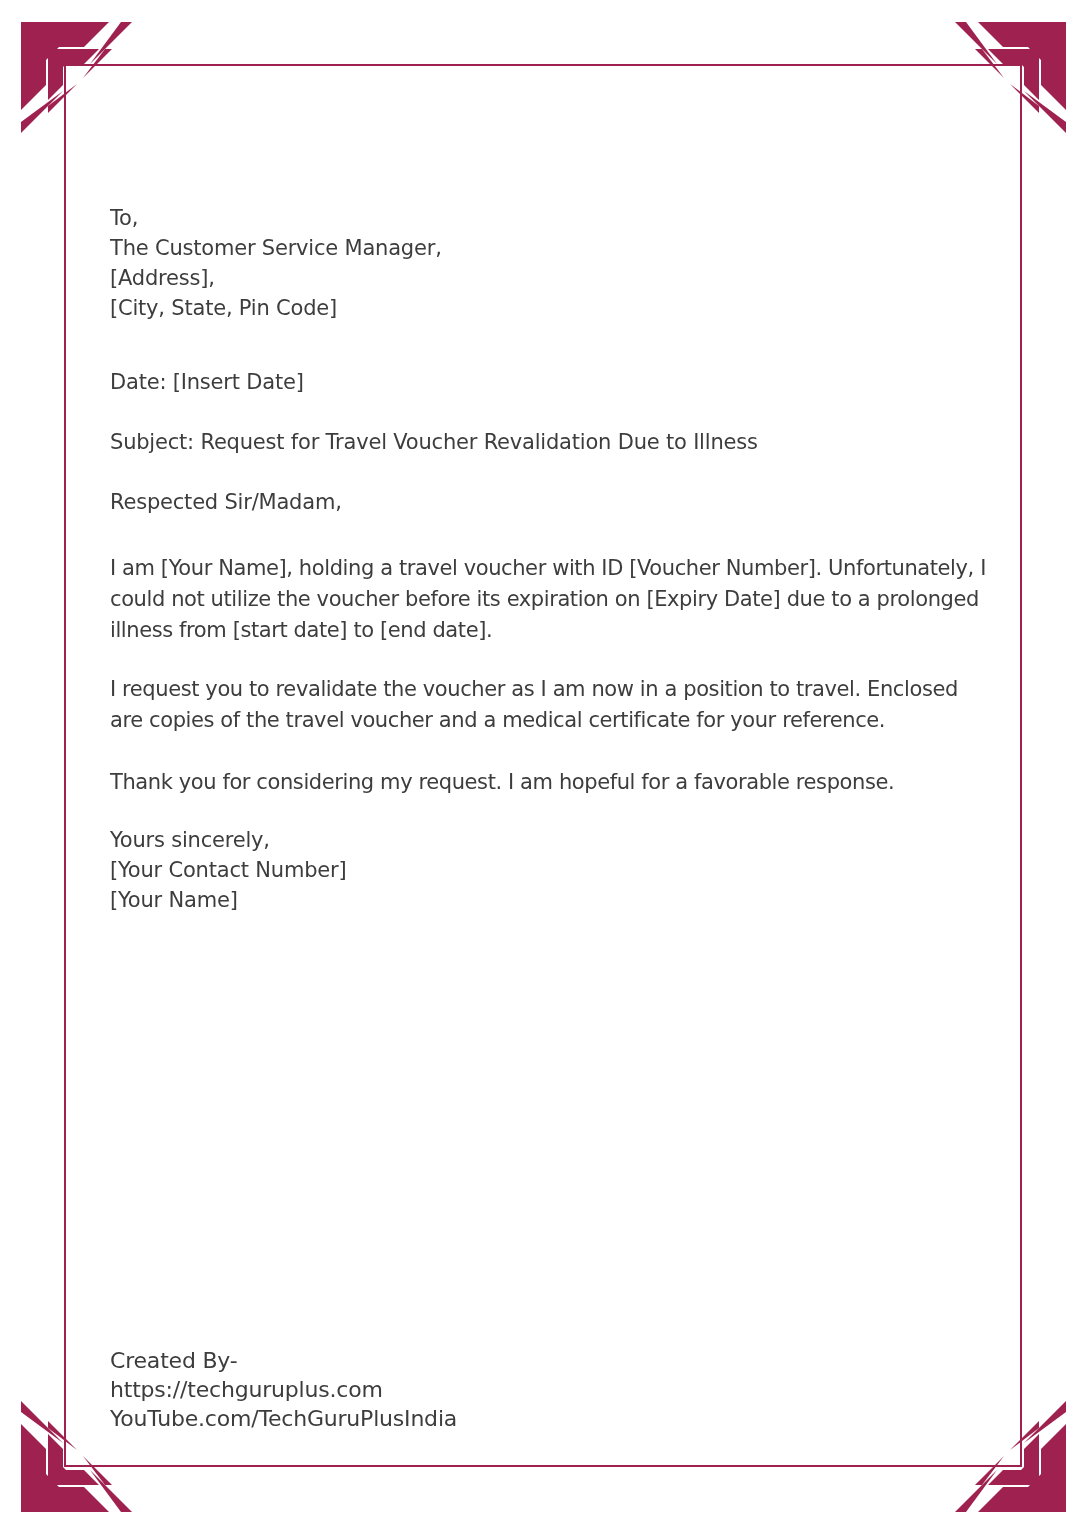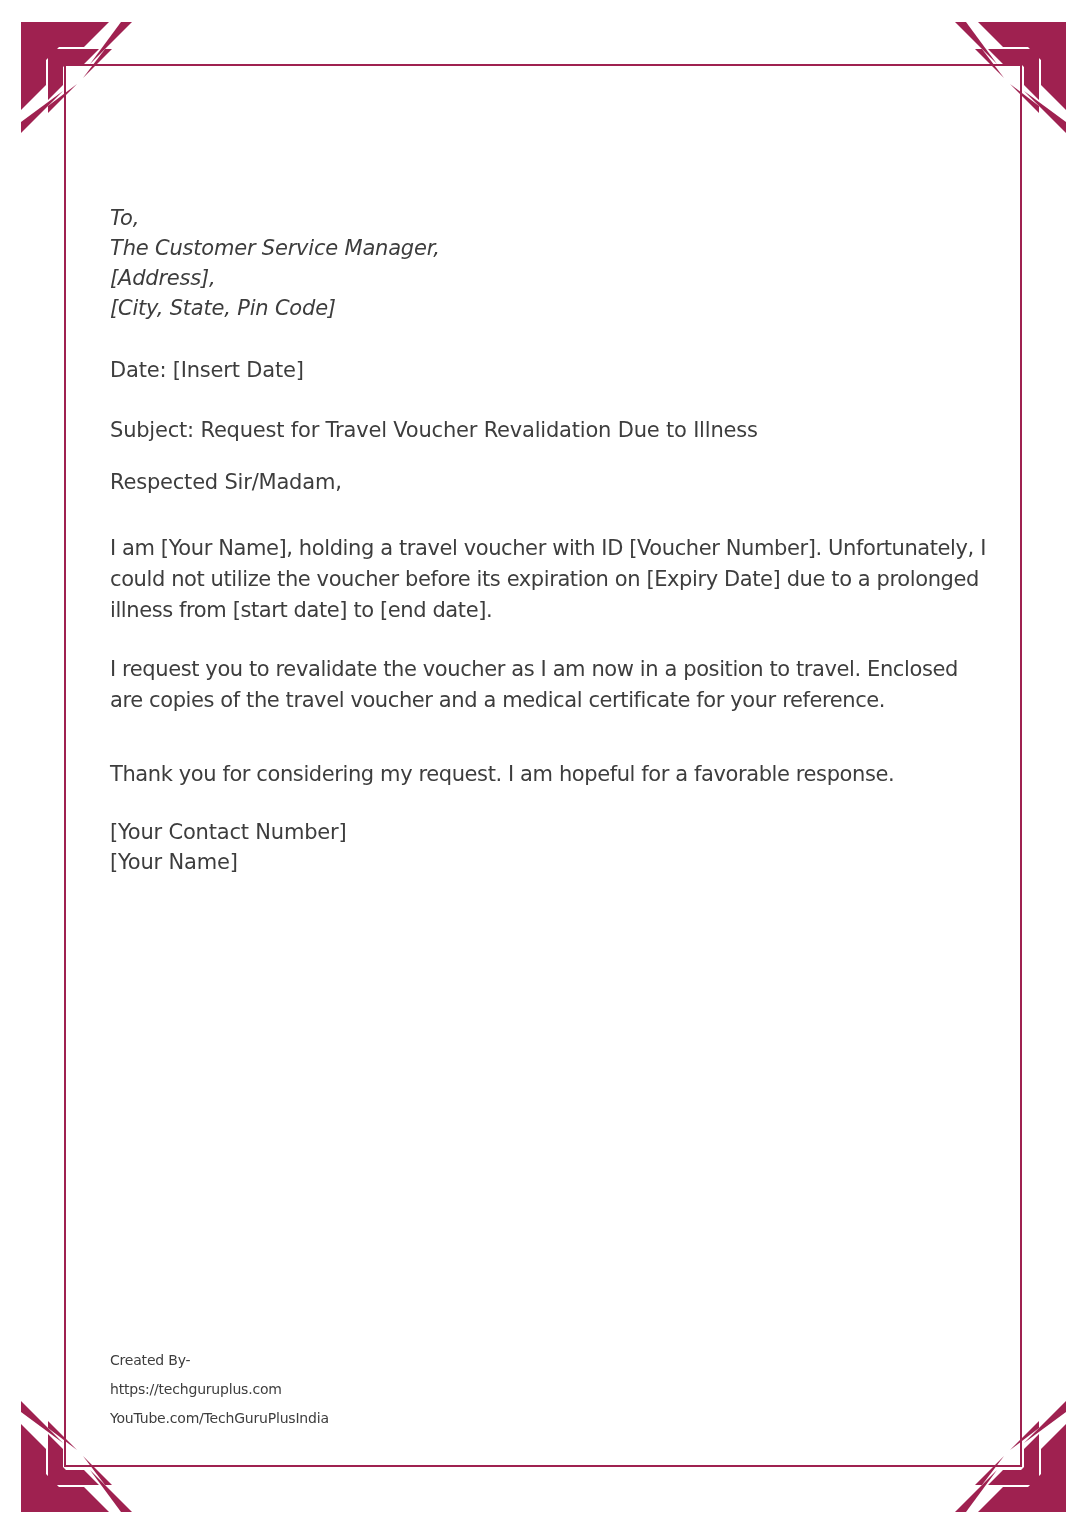--- a/index.html
+++ b/index.html
@@ -35,34 +35,34 @@
   .ornament.br{right:20px;bottom:24px;transform:scale(-1,-1);}
 
   .letter{
     position:absolute;
     left:110px;top:203px;
     width:880px;
     font-size:21px;
     letter-spacing:-0.2px;
     line-height:30px;
   }
-  .recipient-block{margin-bottom:32px;font-style:italic;}
+  .recipient-block{margin-bottom:44px;}
   .date-line{margin-bottom:30px;}
-  .subject-line{margin-bottom:22px;}
+  .subject-line{margin-bottom:30px;}
   .salutation{margin-bottom:36px;}
   .para{line-height:31px;letter-spacing:-0.4px;}
   .para.p1{margin-bottom:28px;}
-  .para.p2{margin-bottom:43px;}
+  .para.p2{margin-bottom:31px;}
   .para.p3{margin-bottom:27px;}
   .closing-block{line-height:30px;}
 
   .footer-credit{
     position:absolute;
     left:110px;top:1346px;
-    font-size:14px;
+    font-size:22px;
     line-height:29px;
     letter-spacing:-0.2px;
   }
 </style>
 </head>
 <body>
 
 <div class="page">
 
   <div class="border-frame"></div>
@@ -129,20 +129,21 @@
 
     <div class="subject-line">Subject: Request for Travel Voucher Revalidation Due to Illness</div>
 
     <div class="salutation">Respected Sir/Madam,</div>
 
     <p class="para p1">I am [Your Name], holding a travel voucher with ID [Voucher Number]. Unfortunately, I could not utilize the voucher before its expiration on [Expiry Date] due to a prolonged illness from [start date] to [end date].</p>
     <p class="para p2">I request you to revalidate the voucher as I am now in a position to travel. Enclosed are copies of the travel voucher and a medical certificate for your reference.</p>
     <p class="para p3">Thank you for considering my request. I am hopeful for a favorable response.</p>
 
     <div class="closing-block">
+      <div>Yours sincerely,</div>
       <div>[Your Contact Number]</div>
       <div>[Your Name]</div>
     </div>
 
   </div>
 
   <div class="footer-credit">
     <div>Created By-</div>
     <div>https://techguruplus.com</div>
     <div>YouTube.com/TechGuruPlusIndia</div>

